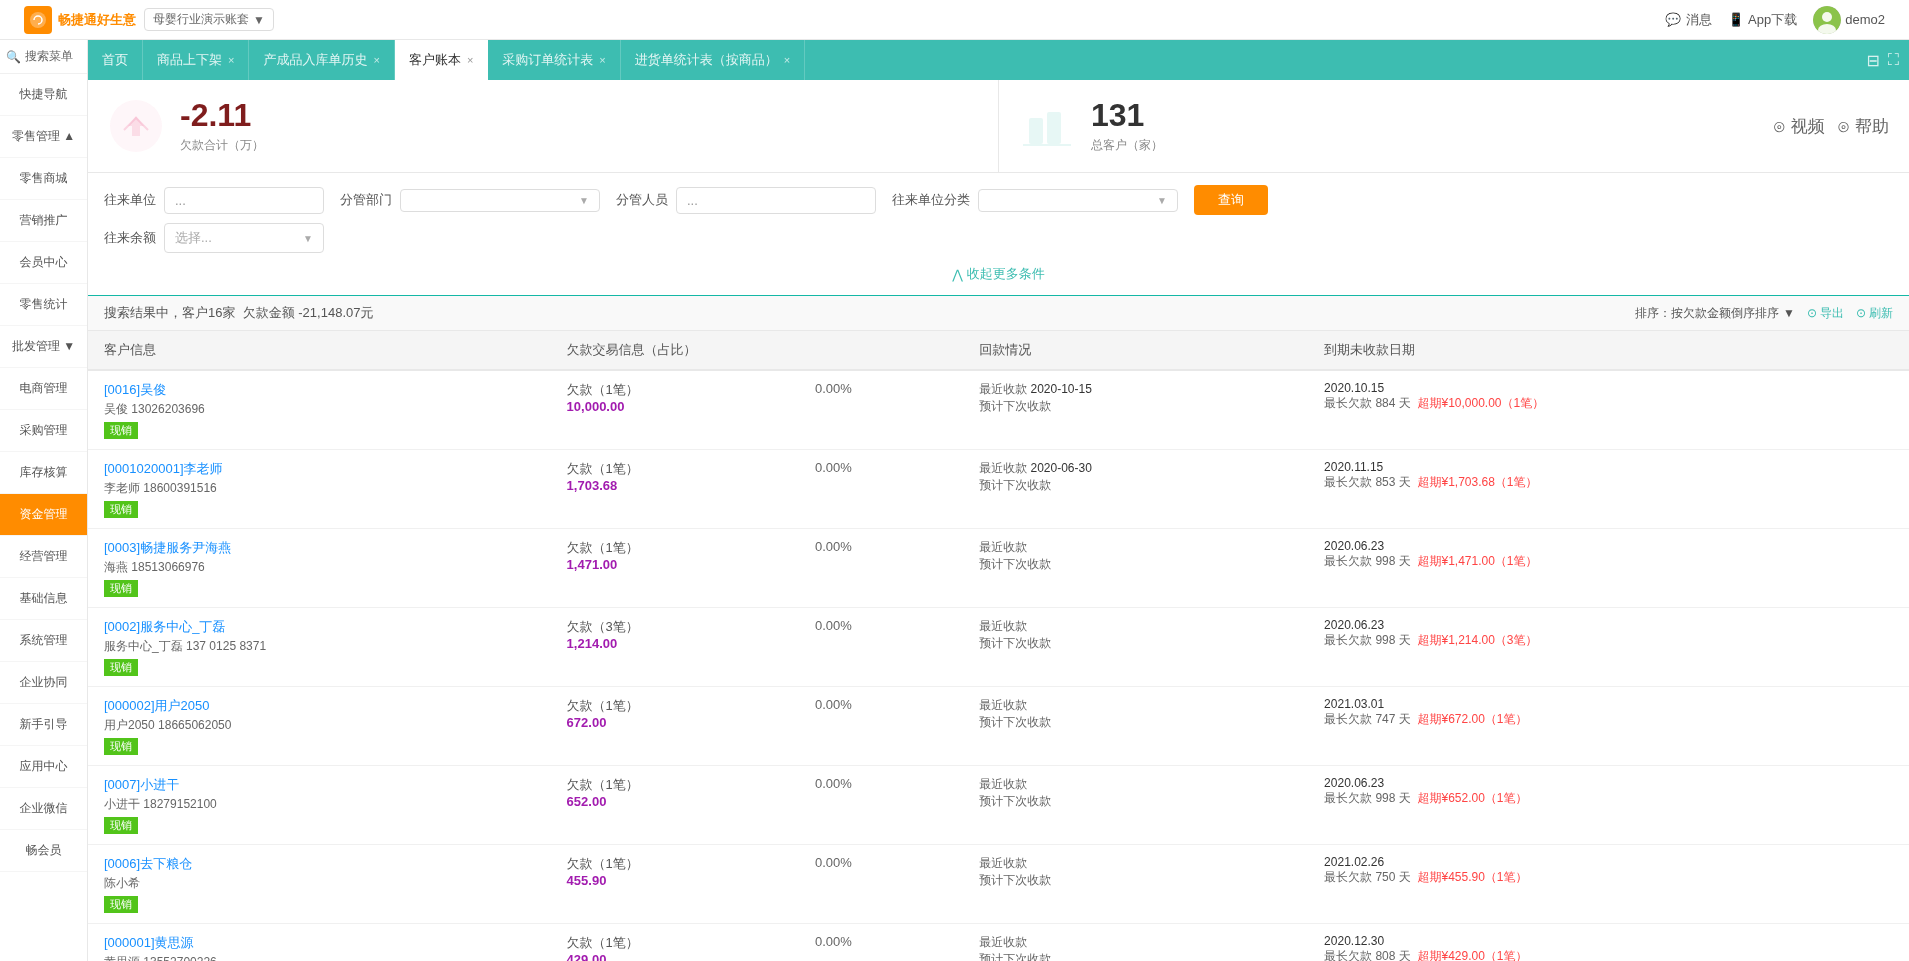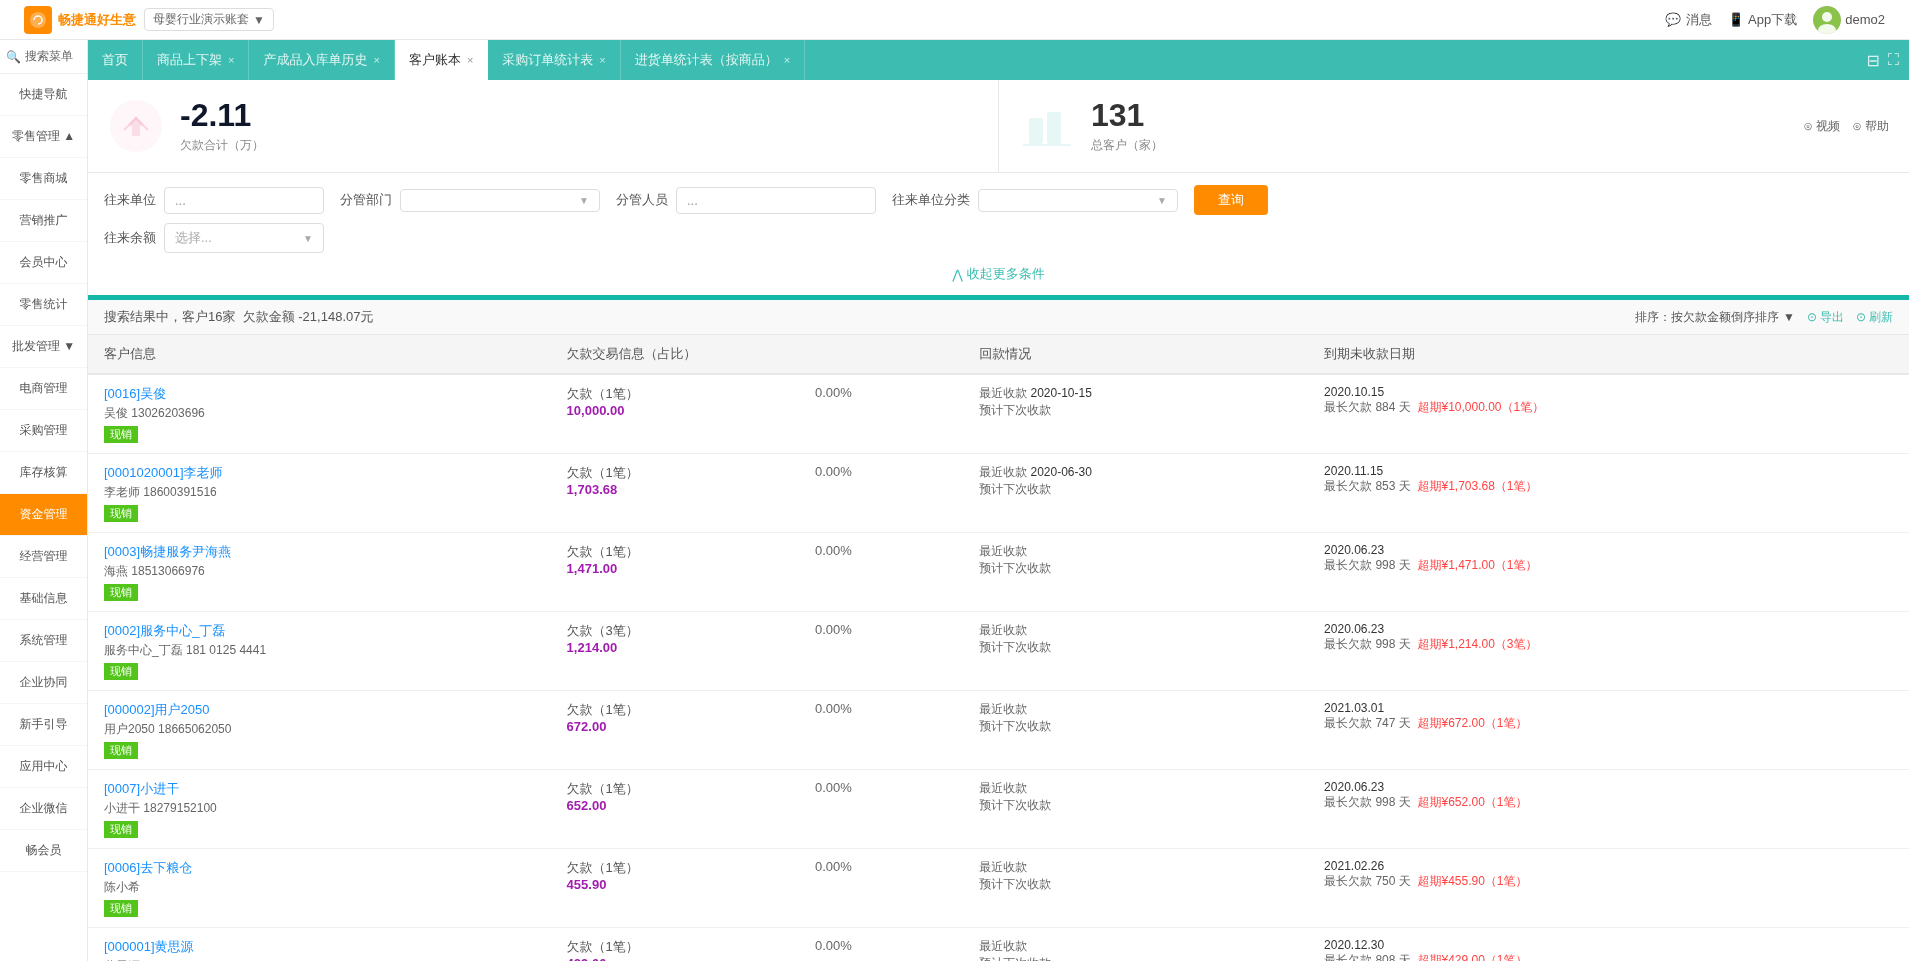--- a/index.html
+++ b/index.html
@@ -40,27 +40,27 @@
     
     .stats-row { background: #fff; display: flex; align-items: stretch; border-bottom: 1px solid #e8e8e8; }
     .stat-card { flex: 1; display: flex; align-items: center; padding: 18px 20px; gap: 16px; border-right: 1px solid #e8e8e8; }
     .stat-card:last-child { border-right: none; }
     .stat-icon { width: 56px; height: 56px; display: flex; align-items: center; justify-content: center; }
     .stat-icon svg { opacity: 0.4; }
     .stat-info { display: flex; flex-direction: column; }
     .stat-value { font-size: 32px; font-weight: bold; line-height: 1.1; }
     .stat-value.orange { color: #ff8c00; }
     .stat-value.dark { color: #333; font-weight: 900; }
-    .stat-value.negative { color: #0f172a; }
+    .stat-value.negative { color: #7f1d1d; }
     .stat-label { font-size: 12px; color: #888; margin-top: 4px; }
     .stat-actions { margin-left: auto; display: flex; gap: 12px; align-items: flex-start; }
-    .stat-action-btn { font-size: 12px; color: #666; cursor: pointer; display: flex; align-items: center; gap: 3px; }
-
-    
-    .filter-bar { background: #fff; padding: 12px 16px 8px; border-bottom: 5px solid #14b8a6; }
+    .stat-action-btn { font-size: 17px; color: #666; cursor: pointer; display: flex; align-items: center; gap: 3px; }
+
+    
+    .filter-bar { background: #fff; padding: 12px 16px 8px; border-bottom: 1px solid #14b8a6; }
     .filter-row { display: flex; align-items: center; gap: 16px; margin-bottom: 8px; }
     .filter-item { display: flex; align-items: center; gap: 8px; }
     .filter-label { font-size: 13px; color: #555; white-space: nowrap; }
     .filter-input { border: 1px solid #ddd; border-radius: 4px; padding: 5px 10px; font-size: 13px; min-width: 160px; display: flex; align-items: center; justify-content: space-between; cursor: pointer; background: #fff; color: #999; }
     .filter-select { border: 1px solid #ddd; border-radius: 4px; padding: 5px 10px; font-size: 13px; min-width: 160px; display: flex; align-items: center; justify-content: space-between; cursor: pointer; background: #fff; }
     .filter-select .caret { color: #aaa; font-size: 10px; }
     .filter-toggle { display: flex; align-items: center; justify-content: center; gap: 4px; color: #3dbdb1; font-size: 13px; cursor: pointer; padding: 4px 0; }
     .search-btn { background: #ff8c00; color: #fff; border: none; border-radius: 4px; padding: 6px 24px; font-size: 13px; cursor: pointer; }
 
     
@@ -433,21 +433,21 @@
       <div class="overdue-info">2020.06.23</div>
       <div class="overdue-info">
         <span class="overdue-days">最长欠款 998 天&nbsp;</span>
         <span class="overdue-link">超期¥1,471.00（1笔）</span>
       </div>
     </td>
   </tr>
             <tr>
     <td>
       <div class="customer-name">[0002]服务中心_丁磊</div>
-      <div class="customer-sub">服务中心_丁磊 181 0125 4441</div>
+      <div class="customer-sub">服务中心_丁磊 137 0125 8371</div>
       <span class="badge-green">现销</span>
     </td>
     <td>
       <div class="debt-label">欠款（3笔）</div>
       <div class="debt-amount">1,214.00</div>
     </td>
     <td>
       <span class="percent">0.00%</span>
     </td>
     <td>

